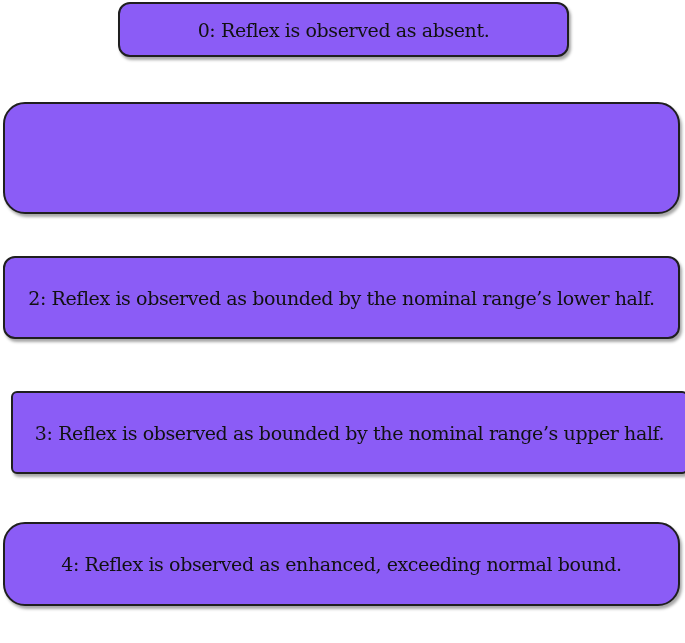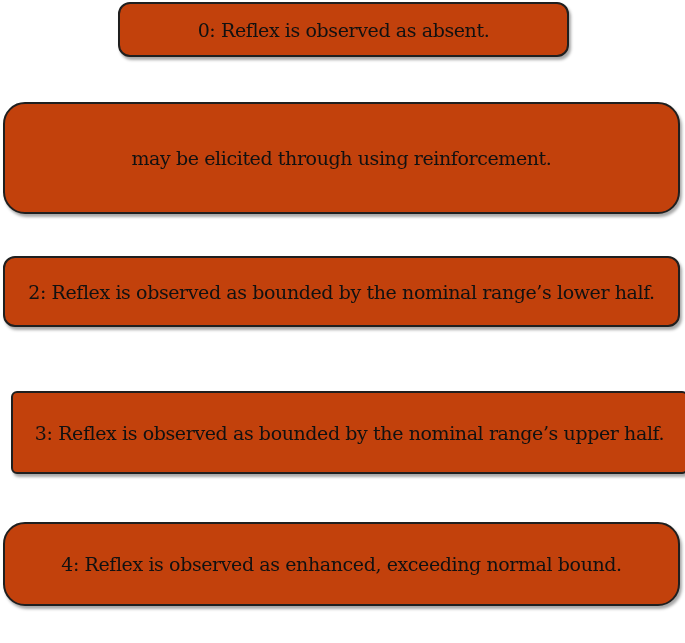--- a/index.html
+++ b/index.html
@@ -10,36 +10,36 @@
     body {
       width: 685px;
       height: 643px;
       position: relative;
       overflow: hidden;
       font-family: "DejaVu Serif", "Liberation Serif", serif;
     }
     .box {
       position: absolute;
       box-sizing: border-box;
-      background: #c2410c;
+      background: #8b5cf6;
       border: 2px solid #1f1f1f;
       border-radius: 18px;
       box-shadow: 2px 3px 3px rgba(0,0,0,0.35);
       display: flex;
       align-items: center;
       justify-content: center;
       text-align: center;
       color: #111111;
       font-size: 19px;
       line-height: 28px;
       letter-spacing: -0.4px;
     }
     .box-0 { left: 118px; top: 2px;   width: 451px; height: 55px; border-radius: 12px; }
     .box-1 { left: 3px;   top: 102px; width: 677px; height: 112px; border-radius: 22px; }
-    .box-2 { left: 3px;   top: 256px; width: 677px; height: 71px;  border-radius: 12px; }
+    .box-2 { left: 3px;   top: 256px; width: 677px; height: 83px;  border-radius: 12px; }
     .box-3 { left: 11px;   top: 391px; width: 677px; height: 83px;  border-radius: 6px; }
     .box-4 { left: 3px;   top: 522px; width: 677px; height: 84px; border-radius: 22px; }
     .box-text {
       display: block;
       padding: 0 10px;
     }
     .line { display: block; white-space: nowrap; }
   </style>
 </head>
 <body>
@@ -47,21 +47,20 @@
 <div>
 
   <div class="box box-0">
     <span class="box-text">
       <span class="line">0: Reflex is observed as absent.</span>
     </span>
   </div>
 
   <div class="box box-1">
     <span class="box-text">
-      <span class="line">may be elicited through using reinforcement.</span>
     </span>
   </div>
 
   <div class="box box-2">
     <span class="box-text">
       <span class="line">2: Reflex is observed as bounded by the nominal range’s lower half.</span>
     </span>
   </div>
 
   <div class="box box-3">

